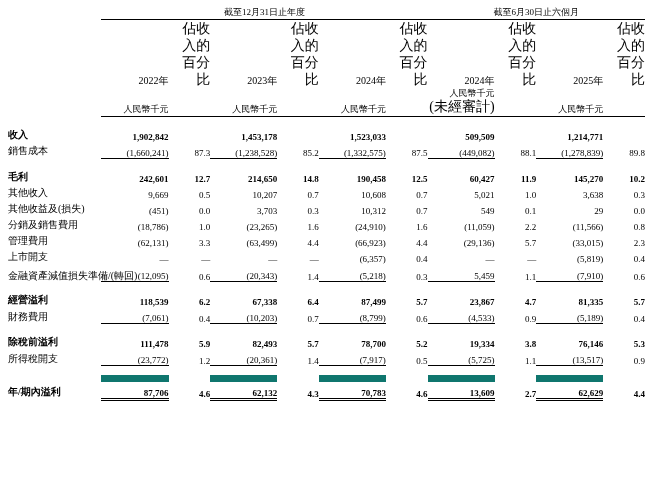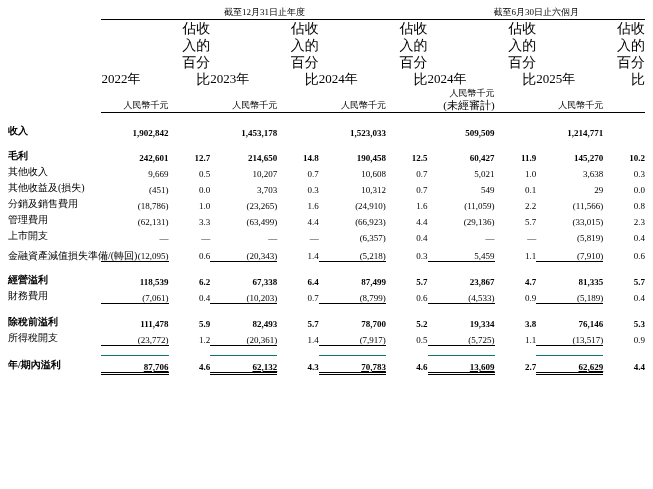--- a/index.html
+++ b/index.html
@@ -37,23 +37,23 @@
   col.c-num   { width: 66px; }
   col.c-pct   { width: 41px; }
 
   .hdr-group {
     font-size: 9px;
     text-align: center;
     padding-bottom: 2px;
     border-bottom: 1px solid #000;
   }
   .hdr-year {
-    font-size: 13px;
+    font-size: 10px;
     font-weight: bold;
-    text-align: left;
+    text-align: right;
     padding-top: 5px;
     padding-bottom: 1px;
     padding-right: 2px;
   }
   .hdr-pct-title {
     font-size: 14px;
     text-align: right;
     line-height: 1.22;
     padding-right: 2px;
     padding-top: 5px;
@@ -90,25 +90,25 @@
     text-align: right;
     font-size: 9px;
     padding-right: 2px;
     white-space: nowrap;
   }
   tr.row td { height: 16px; }
   tr.gap td { height: 9px; }
   tr.bold td { font-weight: bold; }
 
   .ul-single { border-bottom: 1px solid #000; }
-  .dbl-top { border-top: 1px solid #0f766e; text-decoration: underline; }
+  .dbl-top { border-top: 7px solid #0f766e; }
   .dbl-bot { border-bottom: 1px solid #000; }
 
   .two-line { line-height: 1.15; }
-  .sub-note { font-size: 11px; }
+  .sub-note { font-size: 14px; }
 </style>
 </head>
 <body>
 
 <div class="sheet">
   <table class="fin">
     <colgroup>
       <col class="c-label">
       <col class="c-num">
         <col class="c-pct">
@@ -180,20 +180,33 @@
       <td class="num">1,453,178</td>
       <td class="pct"></td>
       <td class="num">1,523,033</td>
       <td class="pct"></td>
       <td class="num">509,509</td>
       <td class="pct"></td>
       <td class="num">1,214,771</td>
       <td class="pct"></td>
     </tr>
 
+    <tr class="row">
+      <td class="lbl">銷售成本</td>
+      <td class="num ul-single">(1,660,241)</td>
+      <td class="pct">87.3</td>
+      <td class="num ul-single">(1,238,528)</td>
+      <td class="pct">85.2</td>
+      <td class="num ul-single">(1,332,575)</td>
+      <td class="pct">87.5</td>
+      <td class="num ul-single">(449,082)</td>
+      <td class="pct">88.1</td>
+      <td class="num ul-single">(1,278,839)</td>
+      <td class="pct">89.8</td>
+    </tr>
 
     <tr class="gap">
           <td colspan="11"></td>
         </tr>
 
     <tr class="row bold">
       <td class="lbl">毛利</td>
       <td class="num">242,601</td>
       <td class="pct">12.7</td>
       <td class="num">214,650</td>

